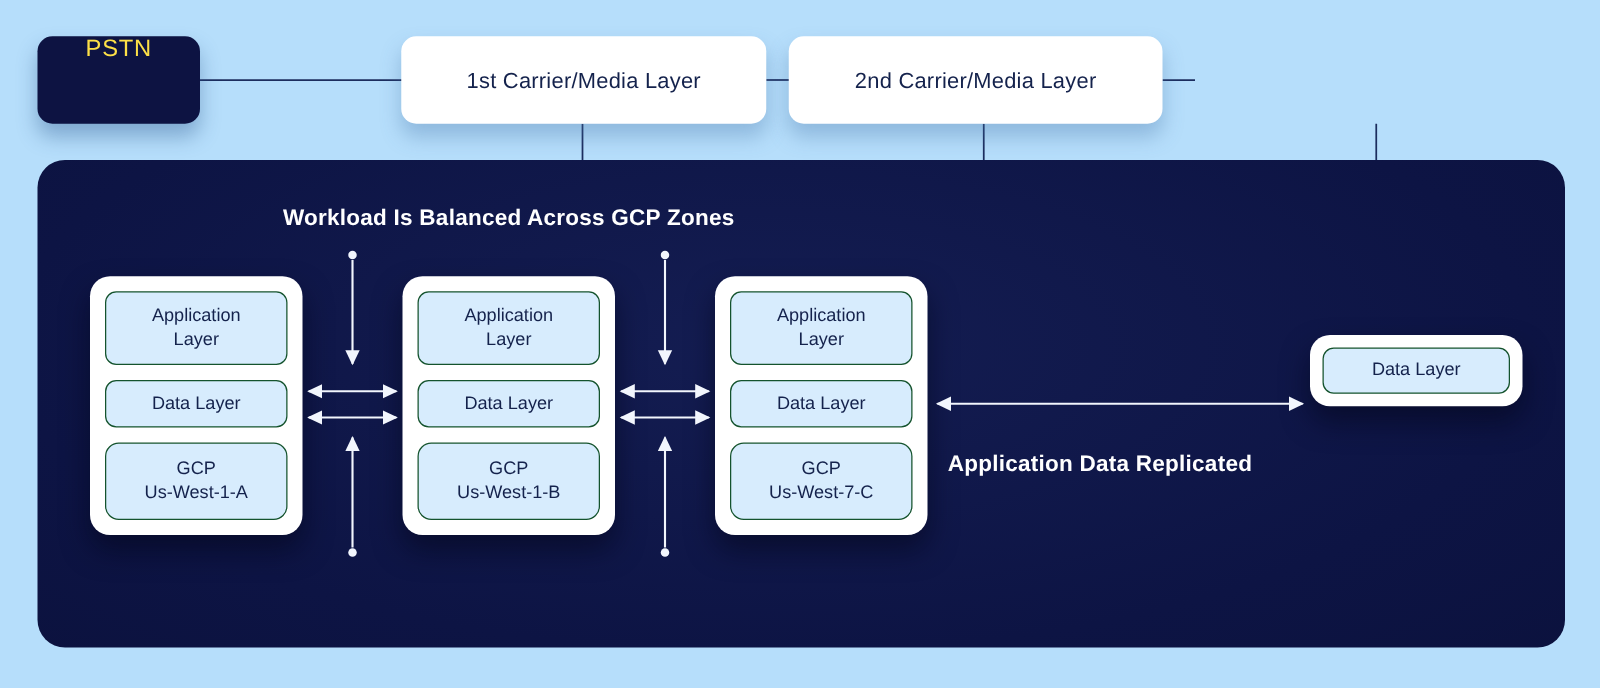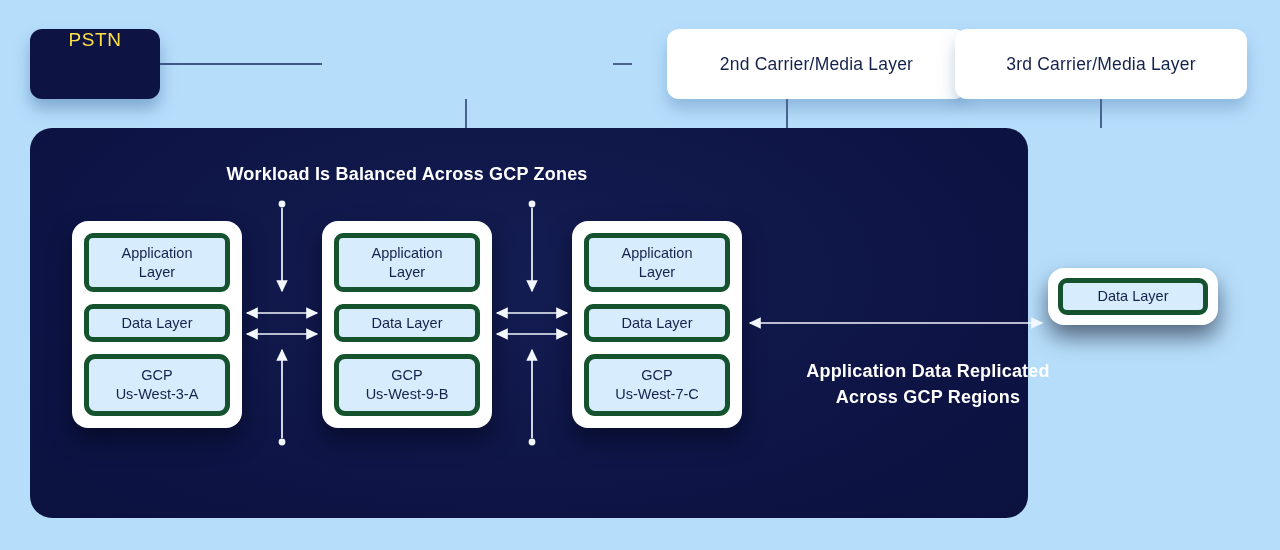--- a/index.html
+++ b/index.html
@@ -19,50 +19,50 @@
     font-size:19px;letter-spacing:.6px;
     box-shadow:0 10px 16px rgba(40,85,140,.38);
   }
   .carrier{
     top:29px;height:70px;border-radius:12px;background:#ffffff;
     display:flex;align-items:center;justify-content:center;
     color:#14224c;font-size:17.5px;font-weight:500;letter-spacing:.2px;
     box-shadow:0 10px 16px rgba(70,115,165,.35);
   }
   #carrier-1{left:321px;width:292px;}
-  #carrier-2{left:667px;width:299px;}
+  #carrier-2{left:631px;width:299px;}
   #carrier-3{left:955px;width:292px;}
 
   
   .panel{
-    left:30px;top:128px;width:998px;height:390px;border-radius:22px;
+    left:30px;top:128px;width:1222px;height:390px;border-radius:22px;
     background:radial-gradient(90% 115% at 48% 38%, #141d52 0%, #0d1444 55%, #0a1039 100%);
   }
   .caption{
     position:absolute;color:#ffffff;text-align:center;
     font-size:18px;font-weight:600;letter-spacing:.2px;line-height:26px;
   }
   #cap-workload{left:97px;top:33px;width:560px;}
   #cap-zones{left:97px;top:338px;width:560px;}
-  #cap-regions{left:748px;top:230px;width:300px;font-weight:700;text-align:center;}
+  #cap-regions{left:700px;top:230px;width:300px;font-weight:700;text-align:center;}
 
   
   .card{
     position:absolute;background:#ffffff;border-radius:16px;
     display:flex;flex-direction:column;gap:12px;
     box-shadow:0 12px 22px rgba(3,6,26,.55);
   }
   .zone-card{width:170px;top:93px;padding:12px;}
   #zone-card-1{left:42px;}
   #zone-card-2{left:292px;}
   #zone-card-3{left:542px;}
   .region-card{width:170px;left:1018px;top:140px;padding:10px;gap:12px;}
 
   .ibox{
-    background:#d7ecfd;border:5px solid #14532d;border-radius:9px;
+    background:#d7ecfd;border:1px solid #14532d;border-radius:9px;
     color:#14224c;font-size:14.5px;font-weight:500;line-height:19px;
     display:flex;flex-direction:column;align-items:center;justify-content:center;
     text-align:center;width:100%;
   }
   .ibox.app{height:59px;}
   .ibox.data{height:38px;}
   .ibox.gcp{height:62px;border-radius:11px;}
   .ibox.r{height:37px;}
 
   svg.overlay{position:absolute;left:0;top:0;pointer-events:none;}
@@ -80,60 +80,59 @@
     <line class="dark-line" x1="613" y1="64" x2="632" y2="64"></line>
     <line class="dark-line" x1="930" y1="64" x2="956" y2="64"></line>
     <line class="dark-line" x1="466" y1="99" x2="466" y2="128"></line>
     <line class="dark-line" x1="787" y1="99" x2="787" y2="128"></line>
     <line class="dark-line" x1="1101" y1="99" x2="1101" y2="128"></line>
   </svg>
 
   <div class="abs pstn">
     <span>PSTN</span>
   </div>
+  <div id="carrier-1" class="abs carrier">
+    <span>1st Carrier/Media Layer</span>
+  </div>
   <div id="carrier-2" class="abs carrier">
     <span>2nd Carrier/Media Layer</span>
-  </div>
-  <div id="carrier-3" class="abs carrier">
-    <span>3rd Carrier/Media Layer</span>
   </div>
 
   <div class="abs panel">
 
     <div id="cap-workload" class="caption">Workload Is Balanced Across GCP Zones</div>
     <div id="cap-regions" class="caption">
       <div>Application Data Replicated</div>
-      <div>Across GCP Regions</div>
     </div>
 
     <div id="zone-card-1" class="card zone-card">
       <div class="ibox app">
         <div>Application</div>
         <div>Layer</div>
       </div>
       <div class="ibox data">
         <div>Data Layer</div>
       </div>
       <div class="ibox gcp">
         <div>GCP</div>
-        <div>Us-West-3-A</div>
+        <div>Us-West-1-A</div>
       </div>
     </div>
 
     <div id="zone-card-2" class="card zone-card">
       <div class="ibox app">
         <div>Application</div>
         <div>Layer</div>
       </div>
       <div class="ibox data">
         <div>Data Layer</div>
       </div>
       <div class="ibox gcp">
         <div>GCP</div>
-        <div>Us-West-9-B</div>
+        <div>Us-West-1-B</div>
       </div>
     </div>
 
     <div id="zone-card-3" class="card zone-card">
       <div class="ibox app">
         <div>Application</div>
         <div>Layer</div>
       </div>
       <div class="ibox data">
         <div>Data Layer</div>

